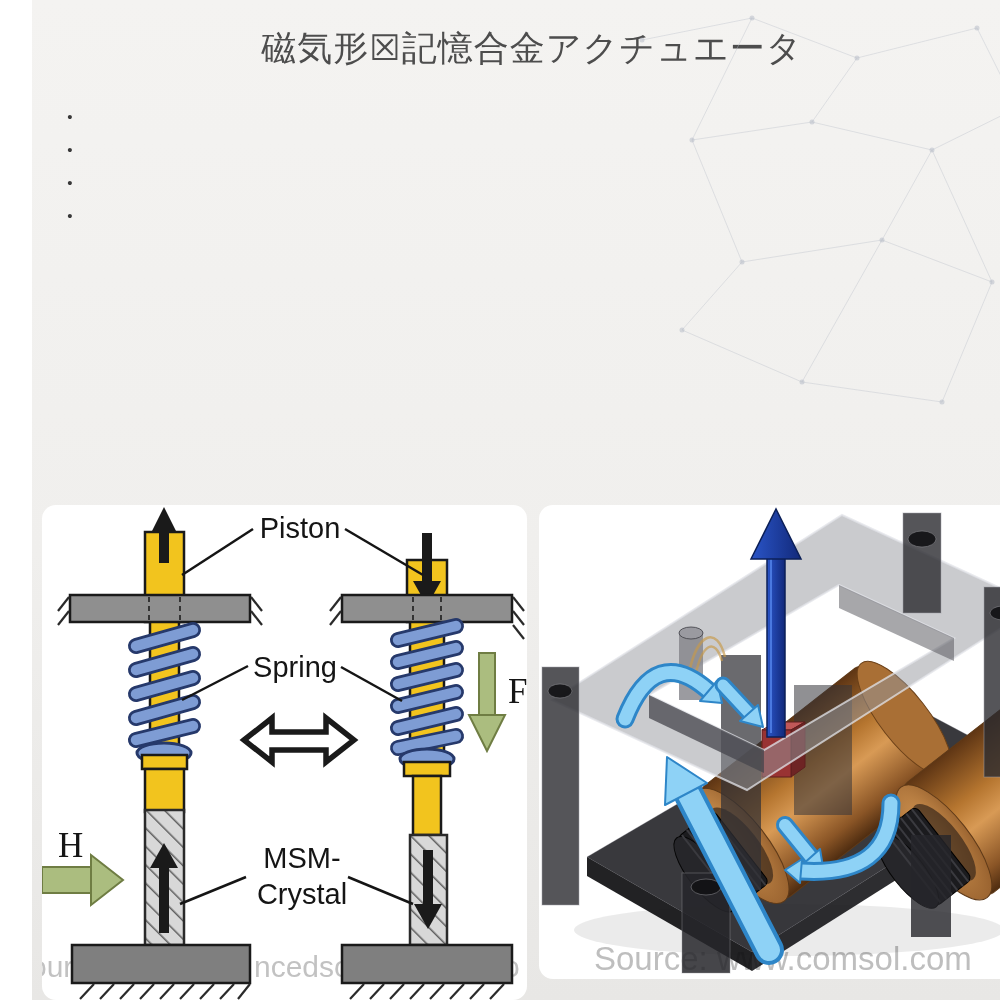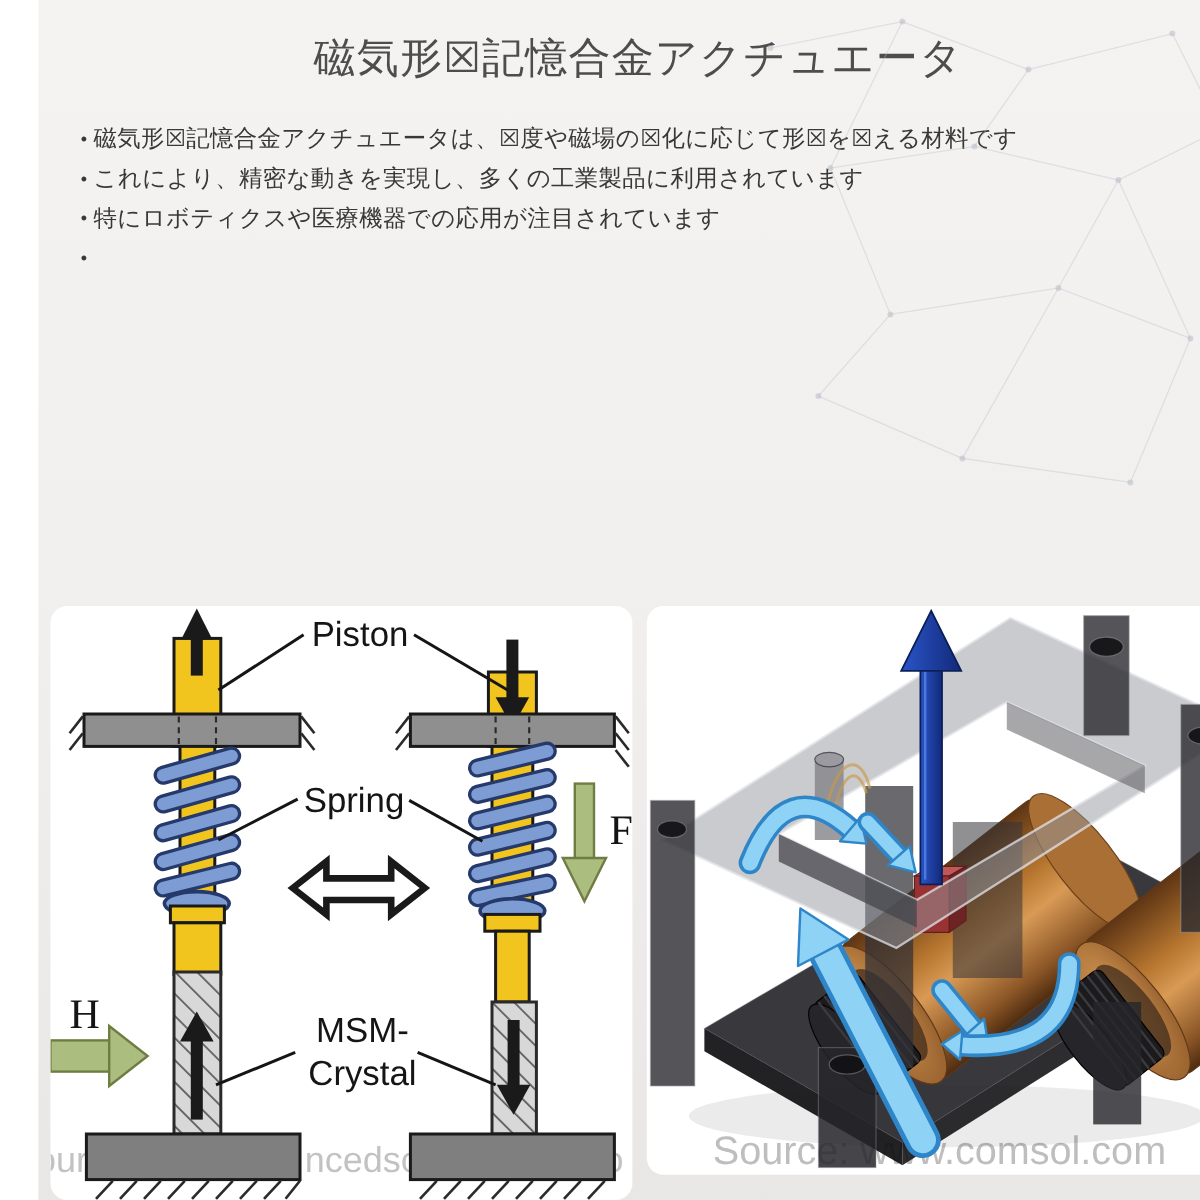--- a/index.html
+++ b/index.html
@@ -76,29 +76,26 @@
       <circle cx="340" cy="402" r="2.5"></circle>
         <circle cx="80" cy="330" r="2.5"></circle>
     </g>
   </svg>
 
   <h1 class="title">磁気形☒記憶合金アクチュエータ</h1>
 
   <ul class="bullets">
     <li>
         <span class="dot">•</span>
-        <span>磁気形☒記憶合金アクチュエータは、☒度や磁場の☒化に応じて形☒を☒える材料です</span>
       </li>
     <li>
         <span class="dot">•</span>
-        <span>これにより、精密な動きを実現し、多くの工業製品に利用されています</span>
       </li>
     <li>
         <span class="dot">•</span>
-        <span>特にロボティクスや医療機器での応用が注目されています</span>
       </li>
     <li>
         <span class="dot">•</span>
       </li>
   </ul>
 
   <div class="figures">
 
     <div class="card card-left">
       <svg width="490" height="495" viewBox="0 0 490 495">

